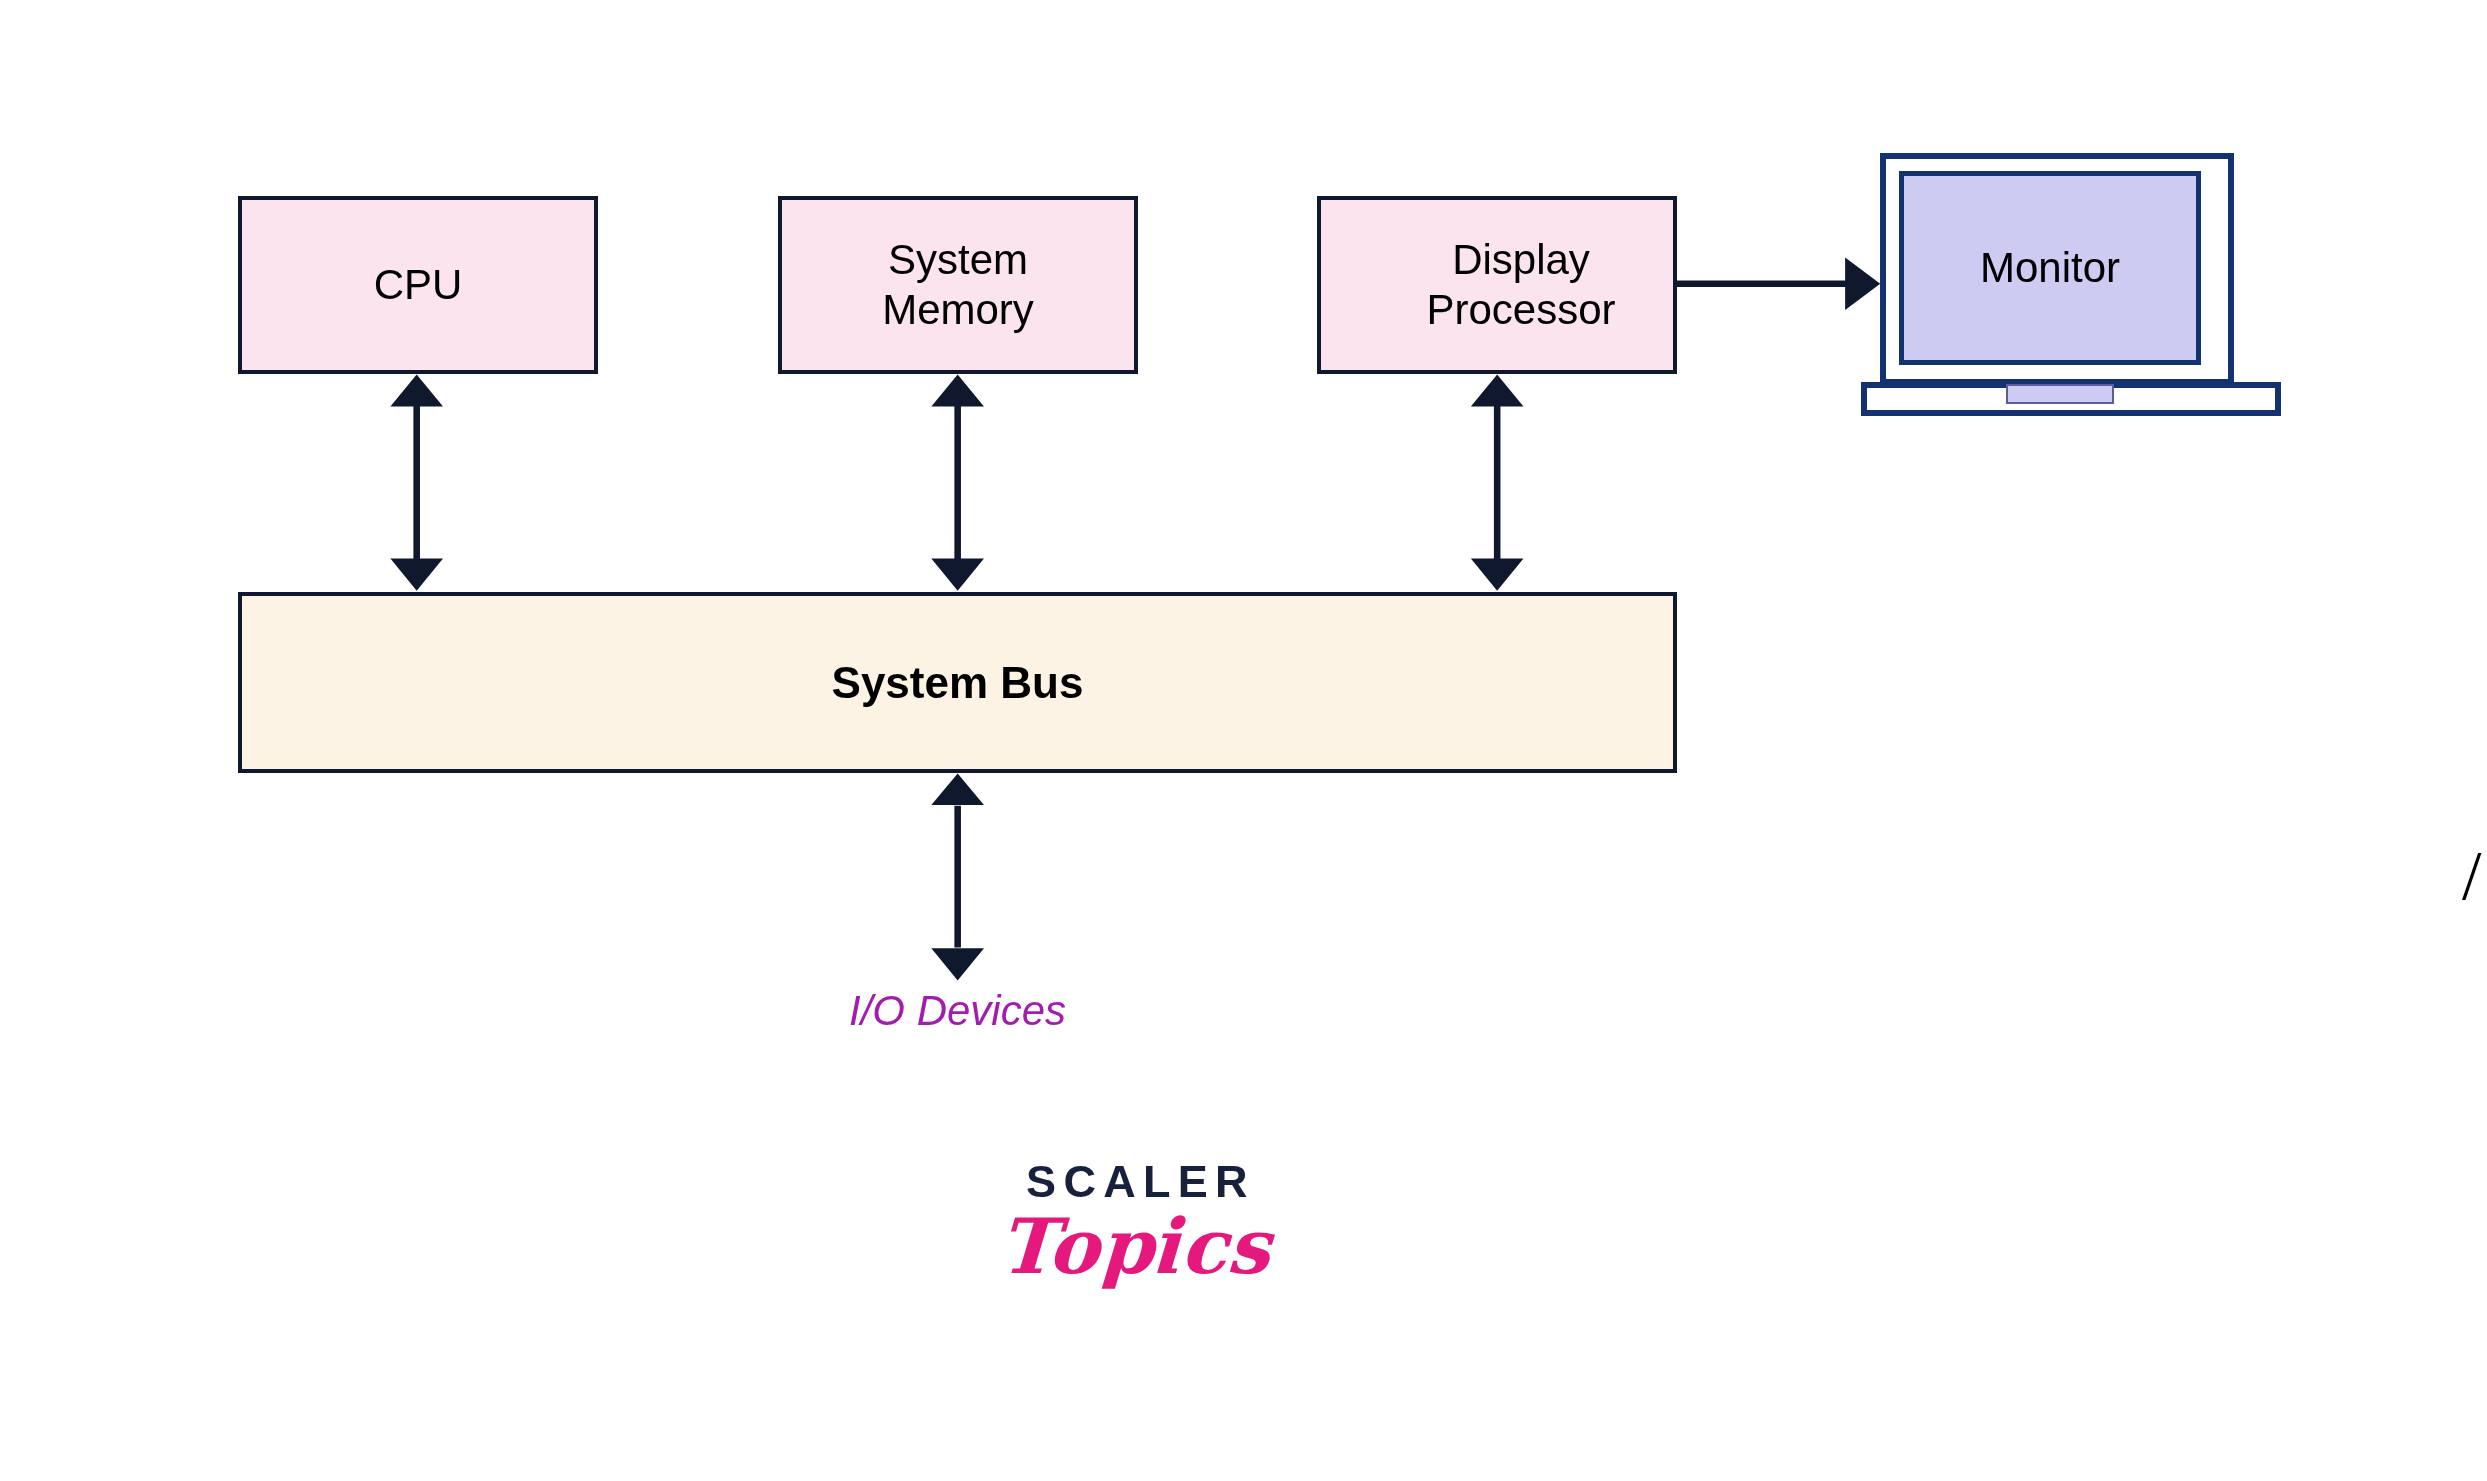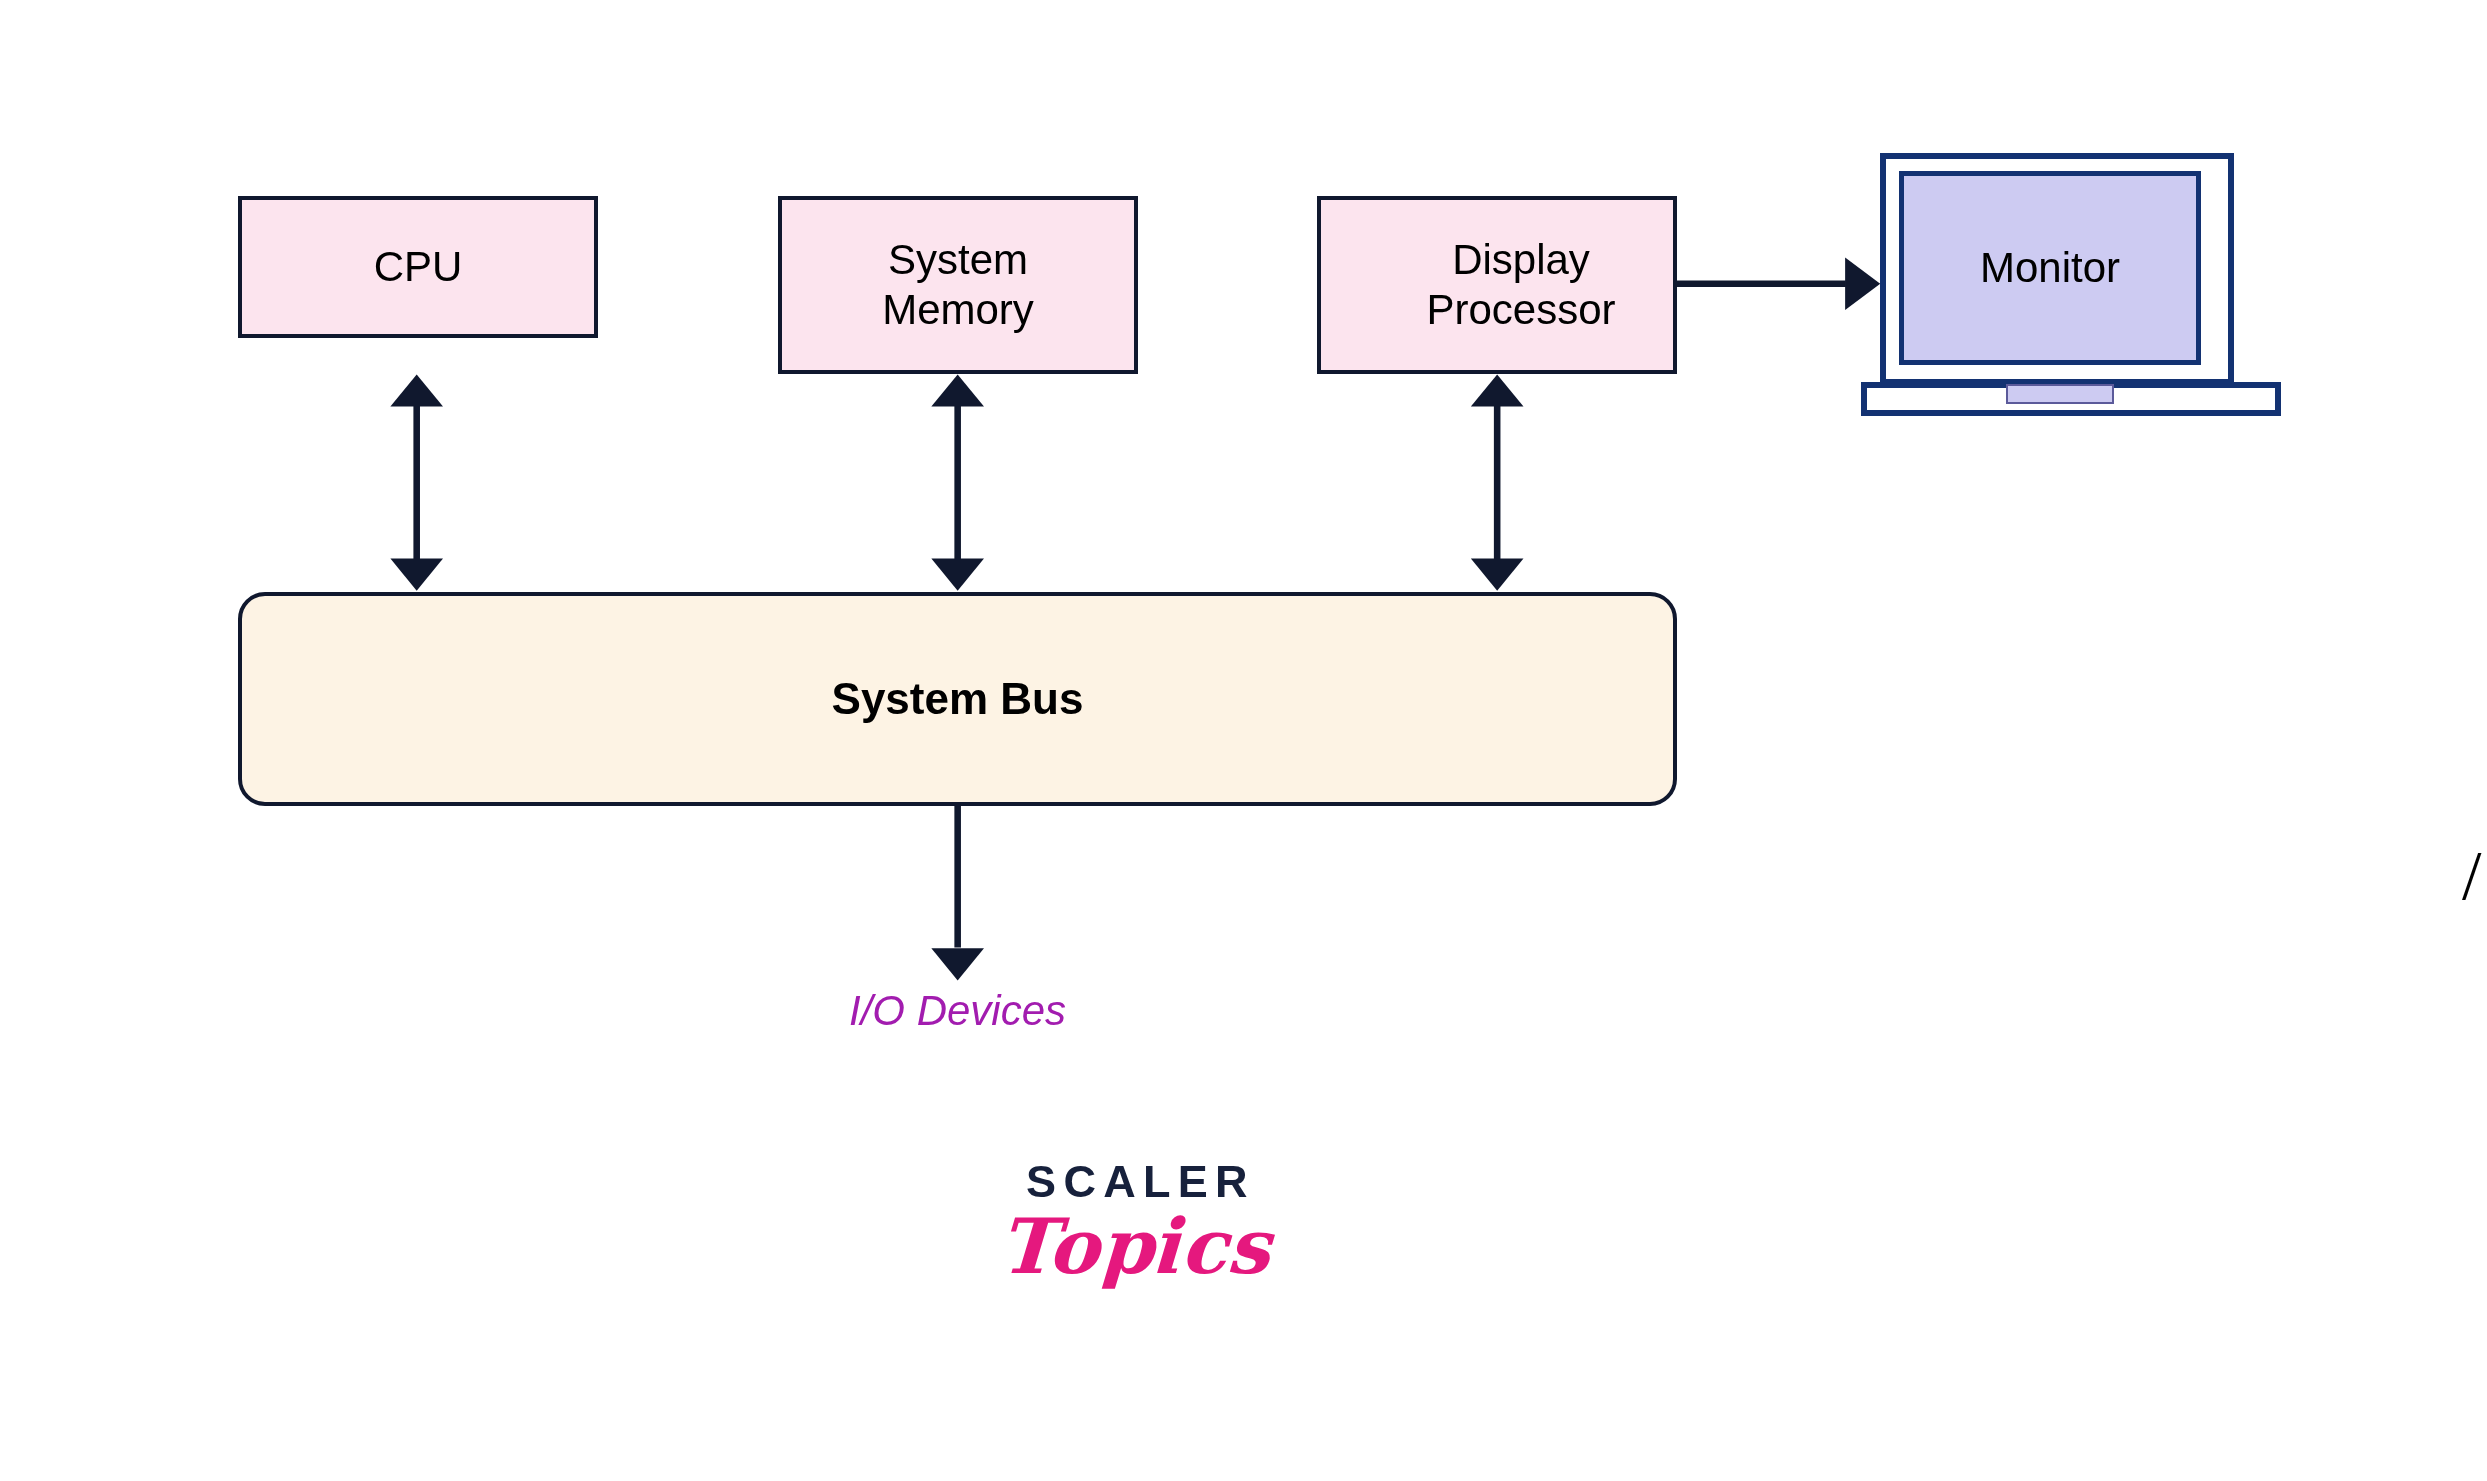--- a/index.html
+++ b/index.html
@@ -161,21 +161,21 @@
       <path d="M2524,352 L2572,388 L2524,424 Z" fill="#10182e"></path>
     </g>
 
     <g>
       <line x1="1310" y1="1102" x2="1310" y2="1296" stroke="#10182e" stroke-width="9"></line>
       <path d="M1274,1101 L1310,1058 L1346,1101 Z" fill="#10182e"></path>
       <path d="M1274,1297 L1310,1341 L1346,1297 Z" fill="#10182e"></path>
     </g>
   </svg>
 
-  <div class="node-box" style="left:238px; top:196px; width:360px; height:142px;align-items:center;">
+  <div class="node-box" style="left:238px; top:196px; width:360px; height:178px;align-items:center;">
     <span class="node-label">CPU</span>
   </div>
 
   <div class="node-box" style="left:778px; top:196px; width:360px; height:178px;">
     <span class="node-label">System
 Memory</span>
   </div>
 
   <div class="node-box" style="left:1317px; top:196px; width:360px; height:178px;padding-left:48px;">
     <span class="node-label">Display
@@ -184,21 +184,21 @@
 
   <div>
     <div class="monitor-frame" style="left:1880px; top:153px; width:354px; height:232px;"></div>
     <div class="monitor-screen" style="left:1899px; top:171px; width:302px; height:194px;">
       <span class="monitor-screen-label">Monitor</span>
     </div>
     <div class="monitor-base" style="left:1861px; top:382px; width:420px; height:34px;"></div>
     <div class="monitor-nub" style="left:2006px; top:384px; width:108px; height:20px;"></div>
   </div>
 
-  <div class="bus-box" style="left:238px; top:592px; width:1439px; height:214px;border-radius:27px;">
+  <div class="bus-box" style="left:238px; top:592px; width:1439px; height:181px;">
     <span class="bus-label">System Bus</span>
   </div>
 
   <div class="io-label" style="left:738px; top:987px; width:439px;">I/O Devices</div>
 
   <div class="logo" style="left:987px; top:1159px;">
     <div class="logo-scaler">SCALER</div>
     <div class="logo-topics">Topics</div>
   </div>
 

